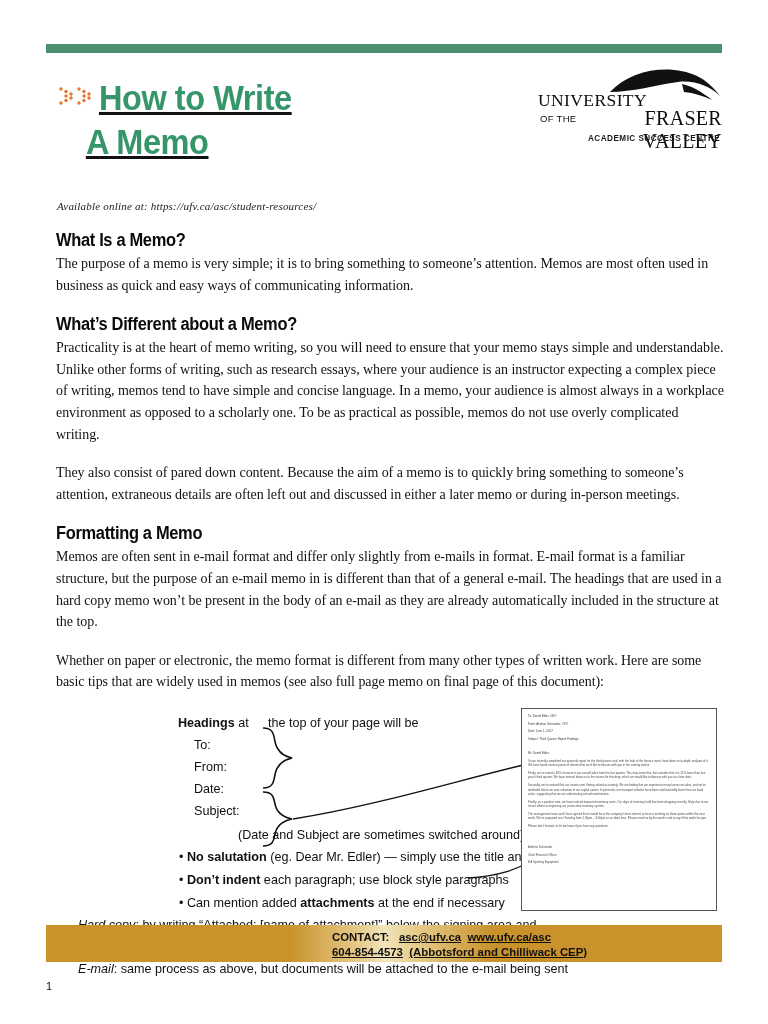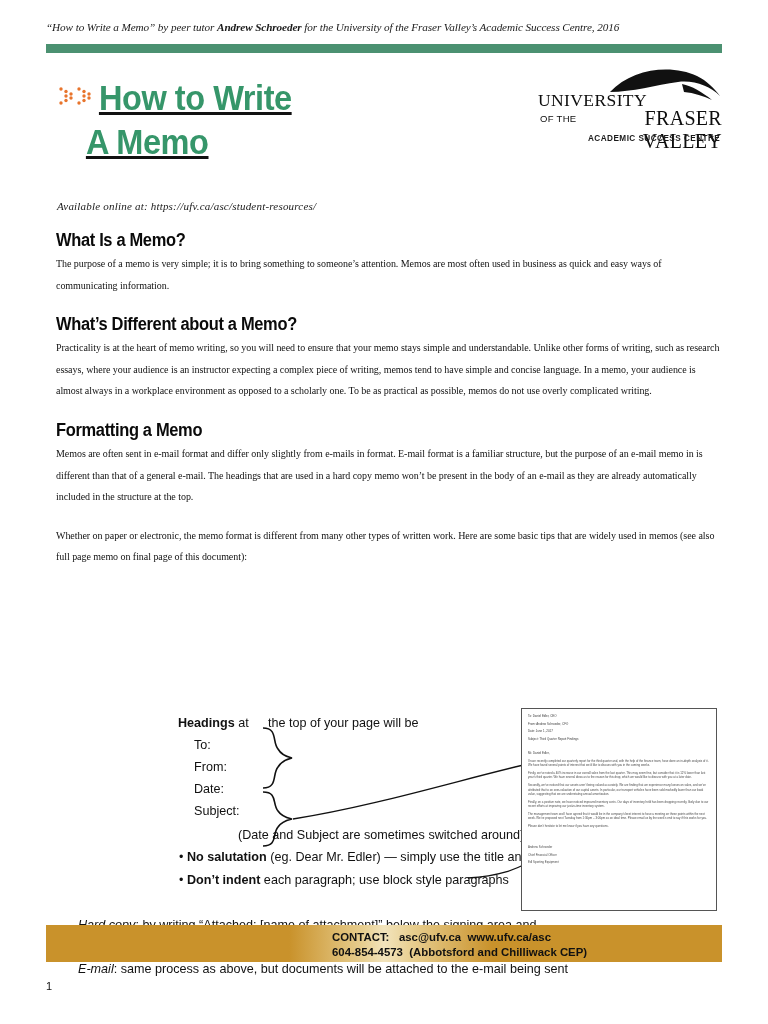--- a/index.html
+++ b/index.html
@@ -150,21 +150,21 @@
     font-size: 17.5px;
     line-height: 22px;
     margin: 0 0 2px 0;
     color: #0a0a0a;
     letter-spacing: -0.35px;
     transform: scaleX(0.94);
     transform-origin: left center;
   }
   p.para {
     font-family: "Liberation Serif", serif;
-    font-size: 10px;
+    font-size: 14px;
     line-height: 21.6px;
     margin: 0 0 17px 0;
     color: #111111;
     letter-spacing: -0.05px;
   }
   p.para.tight { margin-bottom: 15px; }
 
   
   .diagram {
     position: absolute;
@@ -254,37 +254,36 @@
     left: 332px;
     top: 930px;
     font-family: "Liberation Sans", sans-serif;
     font-size: 11.4px;
     line-height: 15px;
     color: #111111;
     font-weight: bold;
     white-space: nowrap;
   }
   .footer-text .lbl { font-weight: bold; }
-  .footer-text .val { font-weight: bold; }
+  .footer-text .val { font-weight: bold; text-decoration: underline; }
 
   .page-num {
     position: absolute;
     left: 46px;
     top: 980px;
     font-family: "Liberation Sans", sans-serif;
     font-size: 11px;
     color: #111111;
   }
 </style>
 </head>
 <body>
 
 <div class="page">
 
-  <div class="citation"><span>“How to Write a Memo” by peer tutor </span><b>Andrew Schroeder</b><span> for the University of the Fraser Valley’s Academic Success Centre, 2016</span></div>
 
   <div class="green-rule"></div>
 
   <div class="title-wrap">
     <div class="chevrons">
       <svg width="44" height="22" viewBox="0 0 44 22">
         <g fill="#e8742c">
           <circle cx="3" cy="4" r="1.7"></circle>
             <circle cx="8" cy="6.5" r="1.7"></circle>
             <circle cx="13" cy="9" r="1.7"></circle>
@@ -318,20 +317,21 @@
   </div>
 
   <div class="available">Available online at: https://ufv.ca/asc/student-resources/</div>
 
   <div class="body-col">
     <h2 class="section">What Is a Memo?</h2>
     <p class="para">The purpose of a memo is very simple; it is to bring something to someone’s attention. Memos are most often used in business as quick and easy ways of communicating information.</p>
 
     <h2 class="section">What’s Different about a Memo?</h2>
     <p class="para">Practicality is at the heart of memo writing, so you will need to ensure that your memo stays simple and understandable. Unlike other forms of writing, such as research essays, where your audience is an instructor expecting a complex piece of writing, memos tend to have simple and concise language. In a memo, your audience is almost always in a workplace environment as opposed to a scholarly one. To be as practical as possible, memos do not use overly complicated writing.</p>
+    <p class="para">They also consist of pared down content. Because the aim of a memo is to quickly bring something to someone’s attention, extraneous details are often left out and discussed in either a later memo or during in-person meetings.</p>
 
     <h2 class="section">Formatting a Memo</h2>
     <p class="para">Memos are often sent in e-mail format and differ only slightly from e-mails in format. E-mail format is a familiar structure, but the purpose of an e-mail memo in is different than that of a general e-mail. The headings that are used in a hard copy memo won’t be present in the body of an e-mail as they are already automatically included in the structure at the top.</p>
     <p class="para tight">Whether on paper or electronic, the memo format is different from many other types of written work. Here are some basic tips that are widely used in memos (see also full page memo on final page of this document):</p>
   </div>
 
   <div class="diagram">
 
     <svg class="dg-svg" viewBox="0 0 768 290">
 
@@ -353,20 +353,21 @@
 
     <div class="dg-text fld-to">To:</div>
     <div class="dg-text fld-from">From:</div>
     <div class="dg-text fld-date">Date:</div>
     <div class="dg-text fld-subject">Subject:</div>
 
     <div class="dg-text dg-note">(Date and Subject are  sometimes switched around)</div>
 
     <div class="dg-text bullet1">•&nbsp;<b>No salutation</b><span> (eg. Dear Mr. Edler) — simply use the title and name</span></div>
     <div class="dg-text bullet2">•&nbsp;<b>Don’t indent</b><span> each paragraph; use block style paragraphs</span></div>
+    <div class="dg-text bullet3">•&nbsp;<span>Can mention added </span><b>attachments</b><span> at the end if necessary</span></div>
 
     <div class="dg-text hardcopy1"><i>Hard copy</i><span>: by writing “Attached: [name of attachment]” below  the signing area and</span></div>
     <div class="dg-text hardcopy2">stapling or using a paper clip to attach the documents</div>
     <div class="dg-text emailline"><i>E-mail</i><span>: same process as above, but documents will be attached to the e-mail being sent</span></div>
   </div>
 
   <div class="memo-thumb">
     <div class="memo-line blk">To: Daniel Edler, CEO</div>
     <div class="memo-line blk">From: Andrew Schroeder, CFO</div>
     <div class="memo-line blk">Date: June 1, 2017</div>

